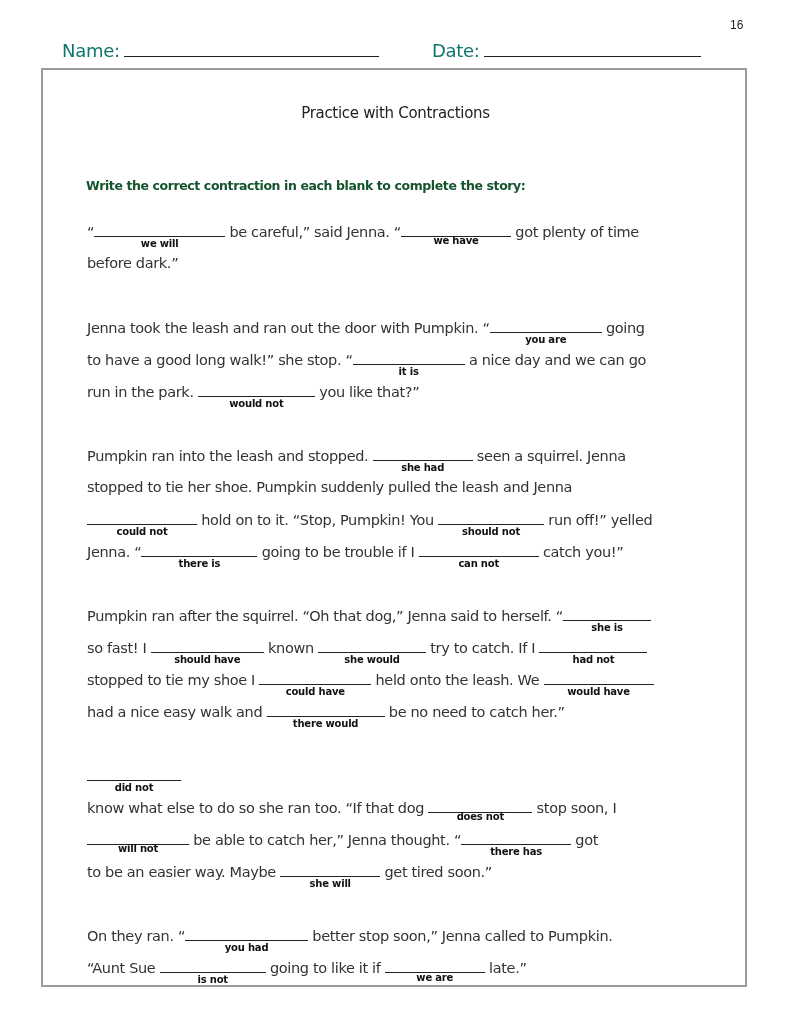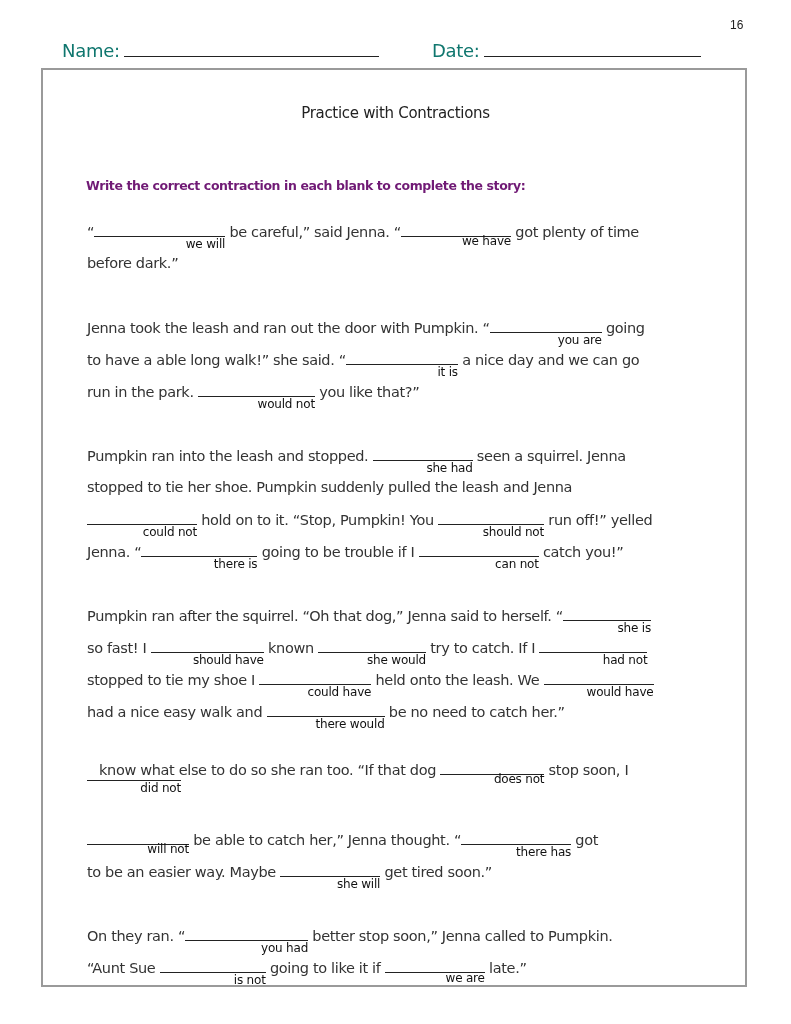--- a/index.html
+++ b/index.html
@@ -8,24 +8,24 @@
     font-family: "DejaVu Sans", sans-serif; color: #222;
   }
   .page-num { position: absolute; top: 18px; left: 730px; font-size: 12px; font-family: "Liberation Sans", sans-serif; color: #222; }
   .hdr { position: absolute; top: 38px; font-size: 18px; color: #0f766e; font-family: "DejaVu Sans", sans-serif; letter-spacing: -0.3px; }
   .hdr .line { display: inline-block; border-bottom: 1.5px solid #222; height: 18px; vertical-align: baseline; margin-left: 4px; }
   .box {
     position: absolute; left: 41px; top: 68px; width: 706px; height: 919px;
     border: 2px solid #9a9a9a; box-sizing: border-box;
   }
   .title { position: absolute; top: 104px; left: 0; width: 791px; text-align: center; font-size: 15px; color: #222; letter-spacing: -0.3px; }
-  .instr { position: absolute; top: 178px; left: 86px; font-size: 12.5px; font-weight: bold; letter-spacing: -0.4px; color: #701a75; }
+  .instr { position: absolute; top: 178px; left: 86px; font-size: 12.5px; font-weight: bold; letter-spacing: -0.4px; color: #14532d; }
   .ln { position: absolute; left: 87px; font-size: 14.5px; white-space: nowrap; color: #333; letter-spacing: -0.35px; line-height: 18px; }
   .blank { display: inline-block; position: relative; border-bottom: 1.3px solid #222; height: 14px; vertical-align: baseline; }
-  .blank .lbl { position: absolute; top: 16px; left: 0; width: 100%; text-align: right; font-size: 12px; font-weight: normal; letter-spacing: -0.2px; color: #111; line-height: 12px; }
+  .blank .lbl { position: absolute; top: 16px; left: 0; width: 100%; text-align: center; font-size: 10px; font-weight: bold; letter-spacing: -0.2px; color: #111; line-height: 12px; }
 </style>
 </head>
 <body>
 
 <div class="page-num">16</div>
 
 <div class="hdr" style="left:62px;">
   <span>Name:</span><span class="line" style="width:255px;"></span>
 </div>
 <div class="hdr" style="left:432px;">
@@ -39,21 +39,21 @@
 
 <div class="ln" style="top:222px;">
   <span>“</span><span class="blank" style="width:131px;"><span class="lbl">we will</span></span><span> be careful,” said Jenna.  “</span><span class="blank" style="width:110px;"><span class="lbl" style="top:13px;">we have</span></span><span> got  plenty of time</span>
 </div>
 <div class="ln" style="top:254px;"><span>before dark.”</span></div>
 
 <div class="ln" style="top:318px;">
   <span>Jenna took the leash and ran out the door with Pumpkin.  “</span><span class="blank" style="width:112px;"><span class="lbl">you are</span></span><span> going</span>
 </div>
 <div class="ln" style="top:350px;">
-  <span>to have a able long walk!” she said.  “</span><span class="blank" style="width:112px;"><span class="lbl">it is</span></span><span> a nice day and we can go</span>
+  <span>to have a good long walk!” she stop.  “</span><span class="blank" style="width:112px;"><span class="lbl">it is</span></span><span> a nice day and we can go</span>
 </div>
 <div class="ln" style="top:382px;">
   <span>run in the park.  </span><span class="blank" style="width:117px;"><span class="lbl">would not</span></span><span> you like that?”</span>
 </div>
 
 <div class="ln" style="top:446px;">
   <span>Pumpkin ran into the leash and stopped.  </span><span class="blank" style="width:100px;"><span class="lbl">she had</span></span><span> seen a squirrel.  Jenna</span>
 </div>
 <div class="ln" style="top:478px;"><span> stopped to tie her shoe.  Pumpkin suddenly pulled the leash and Jenna</span></div>
 <div class="ln" style="top:510px;">
@@ -72,21 +72,21 @@
 <div class="ln" style="top:670px;">
   <span> stopped to tie my shoe I </span><span class="blank" style="width:112px;"><span class="lbl">could have</span></span><span> held onto the leash.  We </span><span class="blank" style="width:110px;"><span class="lbl">would have</span></span>
 </div>
 <div class="ln" style="top:702px;">
   <span>had a nice easy walk and </span><span class="blank" style="width:118px;"><span class="lbl">there would</span></span><span> be no need to catch her.”</span>
 </div>
 
 <div class="ln" style="top:766px;">
   <span class="blank" style="width:94px;"><span class="lbl">did not</span></span>
 </div>
-<div class="ln" style="top:760px;margin-left:12px;">
+<div class="ln" style="top:798px;">
   <span>know what else to do so she ran too.  “If that dog </span><span class="blank" style="width:104px;"><span class="lbl" style="top:13px;">does not</span></span><span> stop soon, I</span>
 </div>
 <div class="ln" style="top:830px;">
   <span></span><span class="blank" style="width:102px;"><span class="lbl" style="top:13px;">will not</span></span><span> be able to catch her,” Jenna thought.  “</span><span class="blank" style="width:110px;"><span class="lbl">there has</span></span><span> got</span>
 </div>
 <div class="ln" style="top:862px;">
   <span>to be an easier way.  Maybe </span><span class="blank" style="width:100px;"><span class="lbl">she will</span></span><span> get tired soon.”</span>
 </div>
 
 <div class="ln" style="top:926px;">

